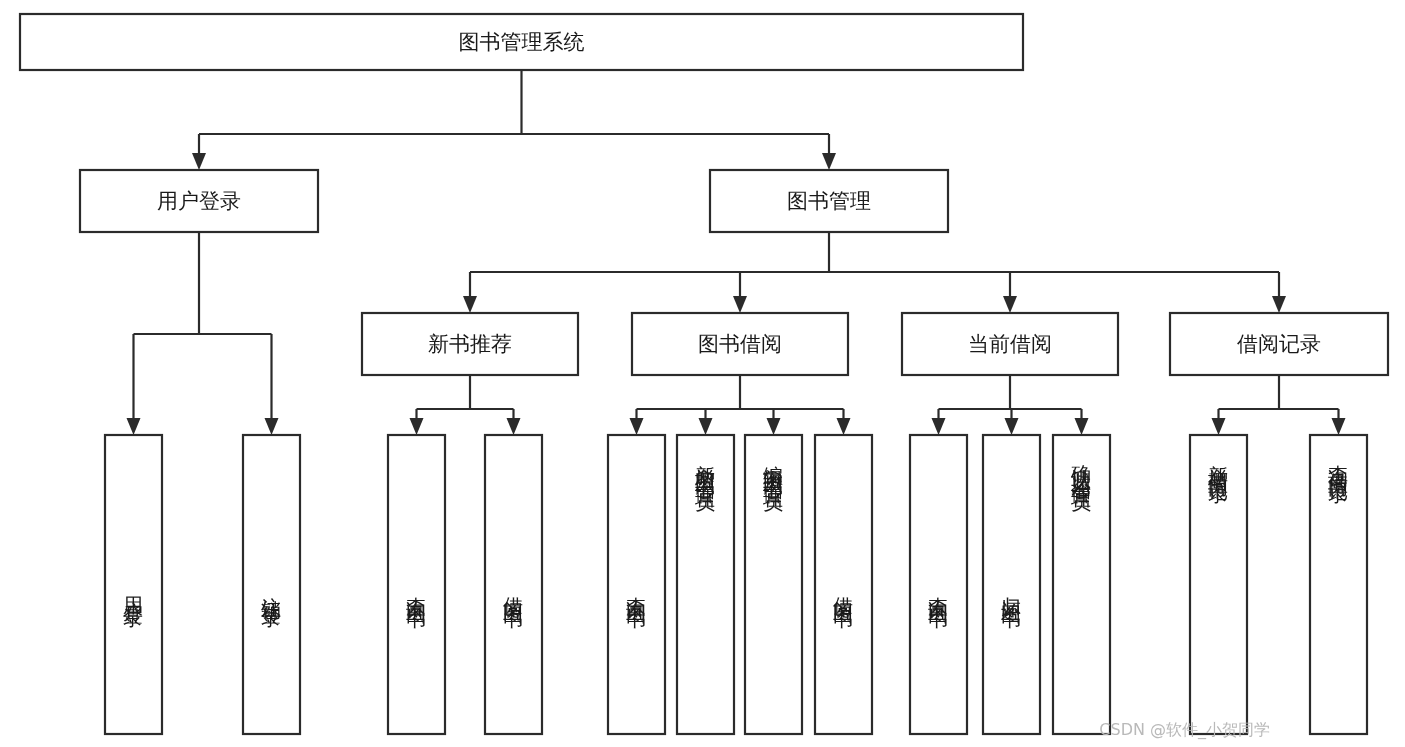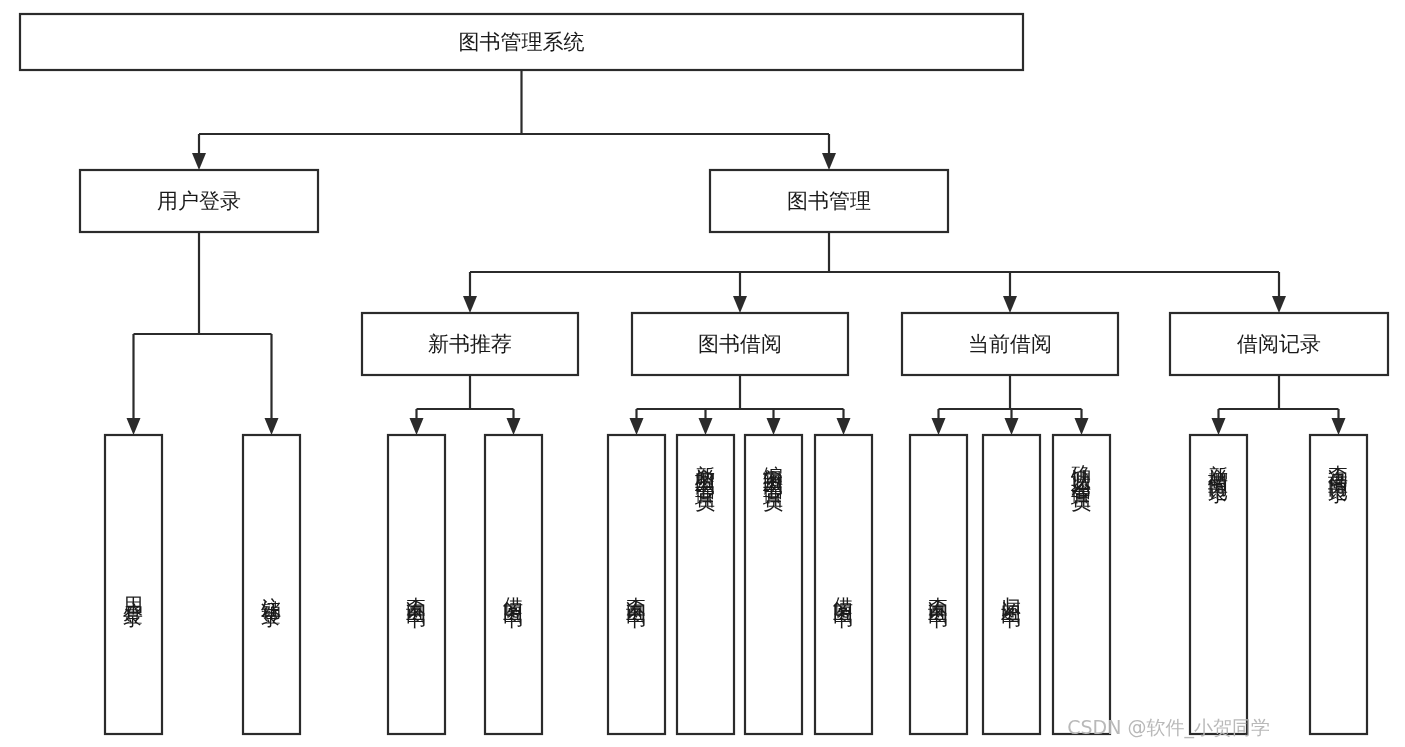--- a/index.html
+++ b/index.html
@@ -70,21 +70,21 @@
     line-height: 1.0;
     color: #1a1a1a;
     letter-spacing: 4px;
     white-space: nowrap;
   }
   .watermark {
     position: absolute;
     right: 12px;
     bottom: 6px;
     font-family: "DejaVu Sans", "Liberation Sans", sans-serif;
-    font-size: 19px;
+    font-size: 16px;
     color: #b9b9b9;
     white-space: nowrap;
     user-select: none;
   }
 </style>
 </head>
 <body>
 
 <div id="diagram-root">
 

